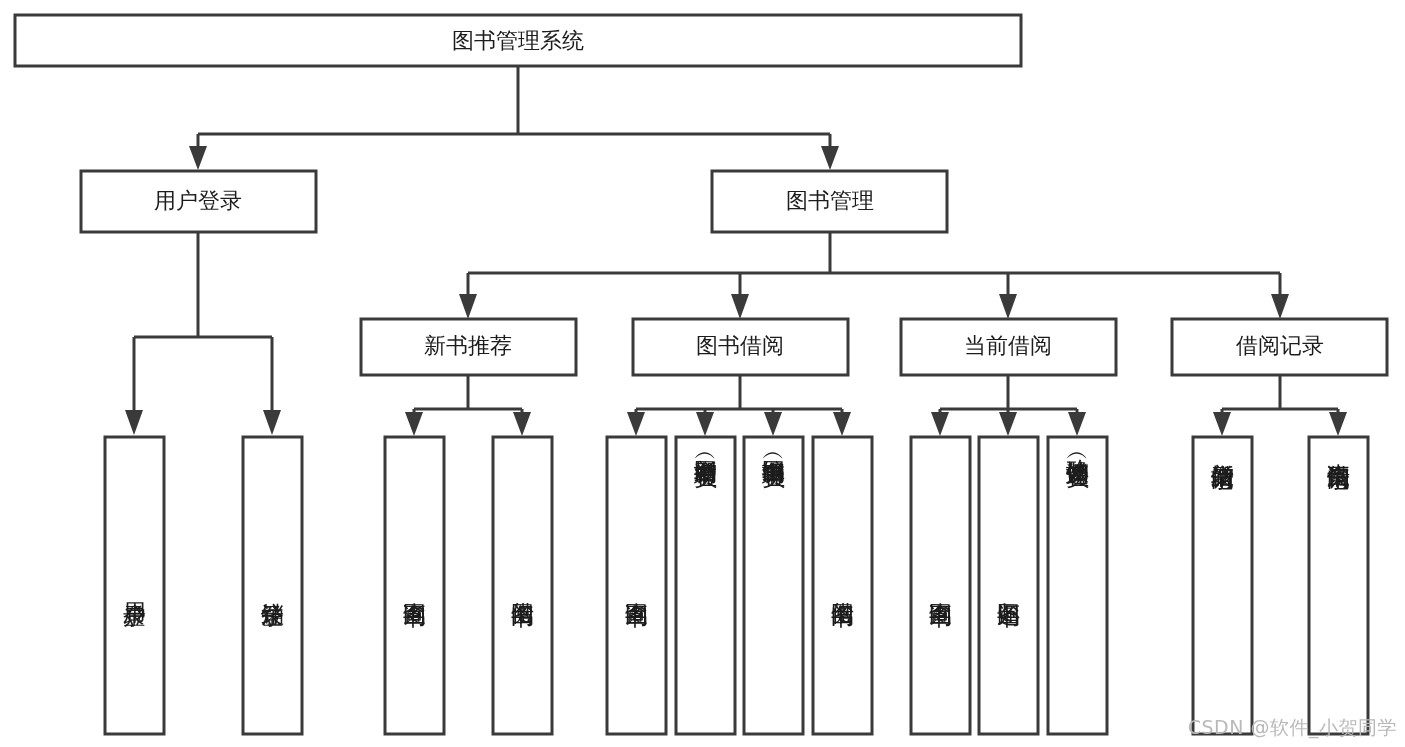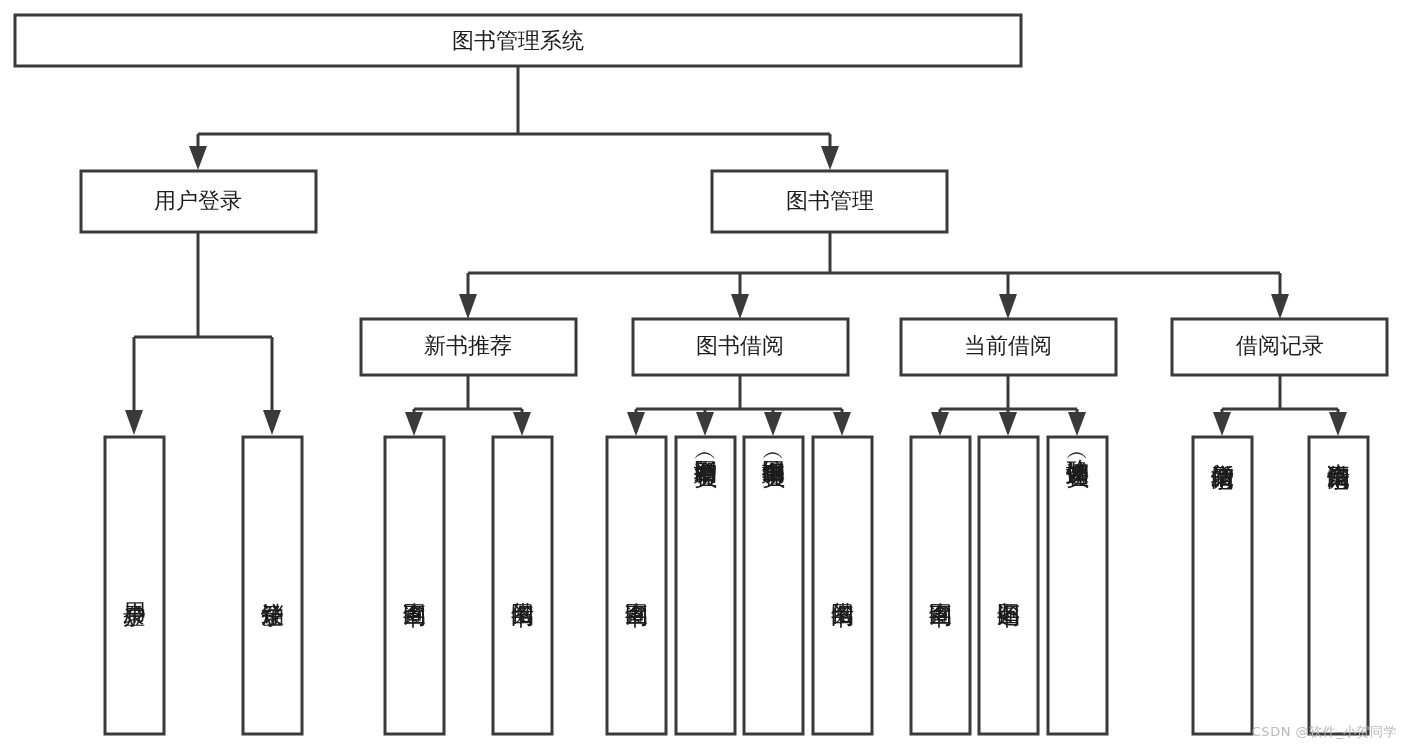--- a/index.html
+++ b/index.html
@@ -61,21 +61,21 @@
     line-height: 1.08;
     letter-spacing: 1px;
     color: #1c1c1c;
     white-space: nowrap;
   }
   .watermark {
     position: absolute;
     right: 8px;
     bottom: 6px;
     font-family: "DejaVu Sans", "Liberation Sans", sans-serif;
-    font-size: 13px;
+    font-size: 19px;
     color: #b9b9b9;
     white-space: nowrap;
     letter-spacing: 0.5px;
   }
 </style>
 </head>
 <body>
 
 <div id="diagram-root">
 

